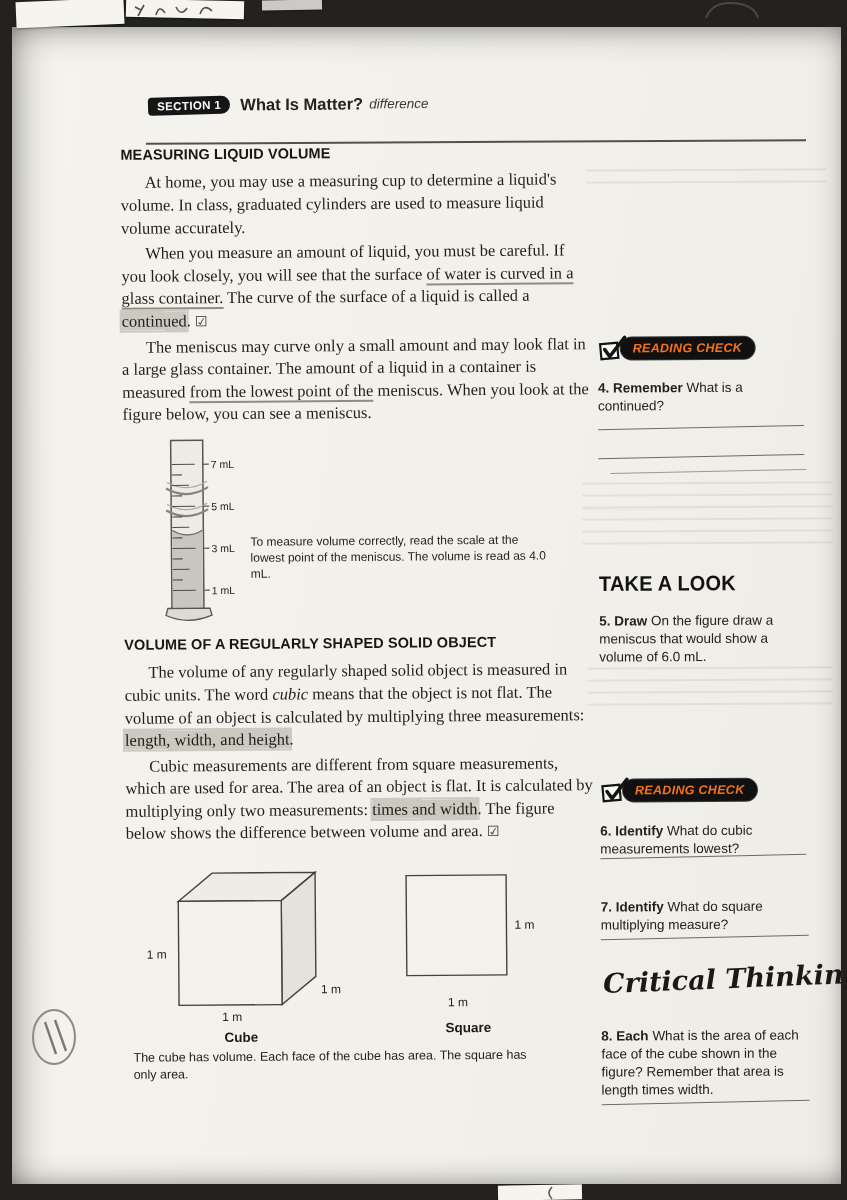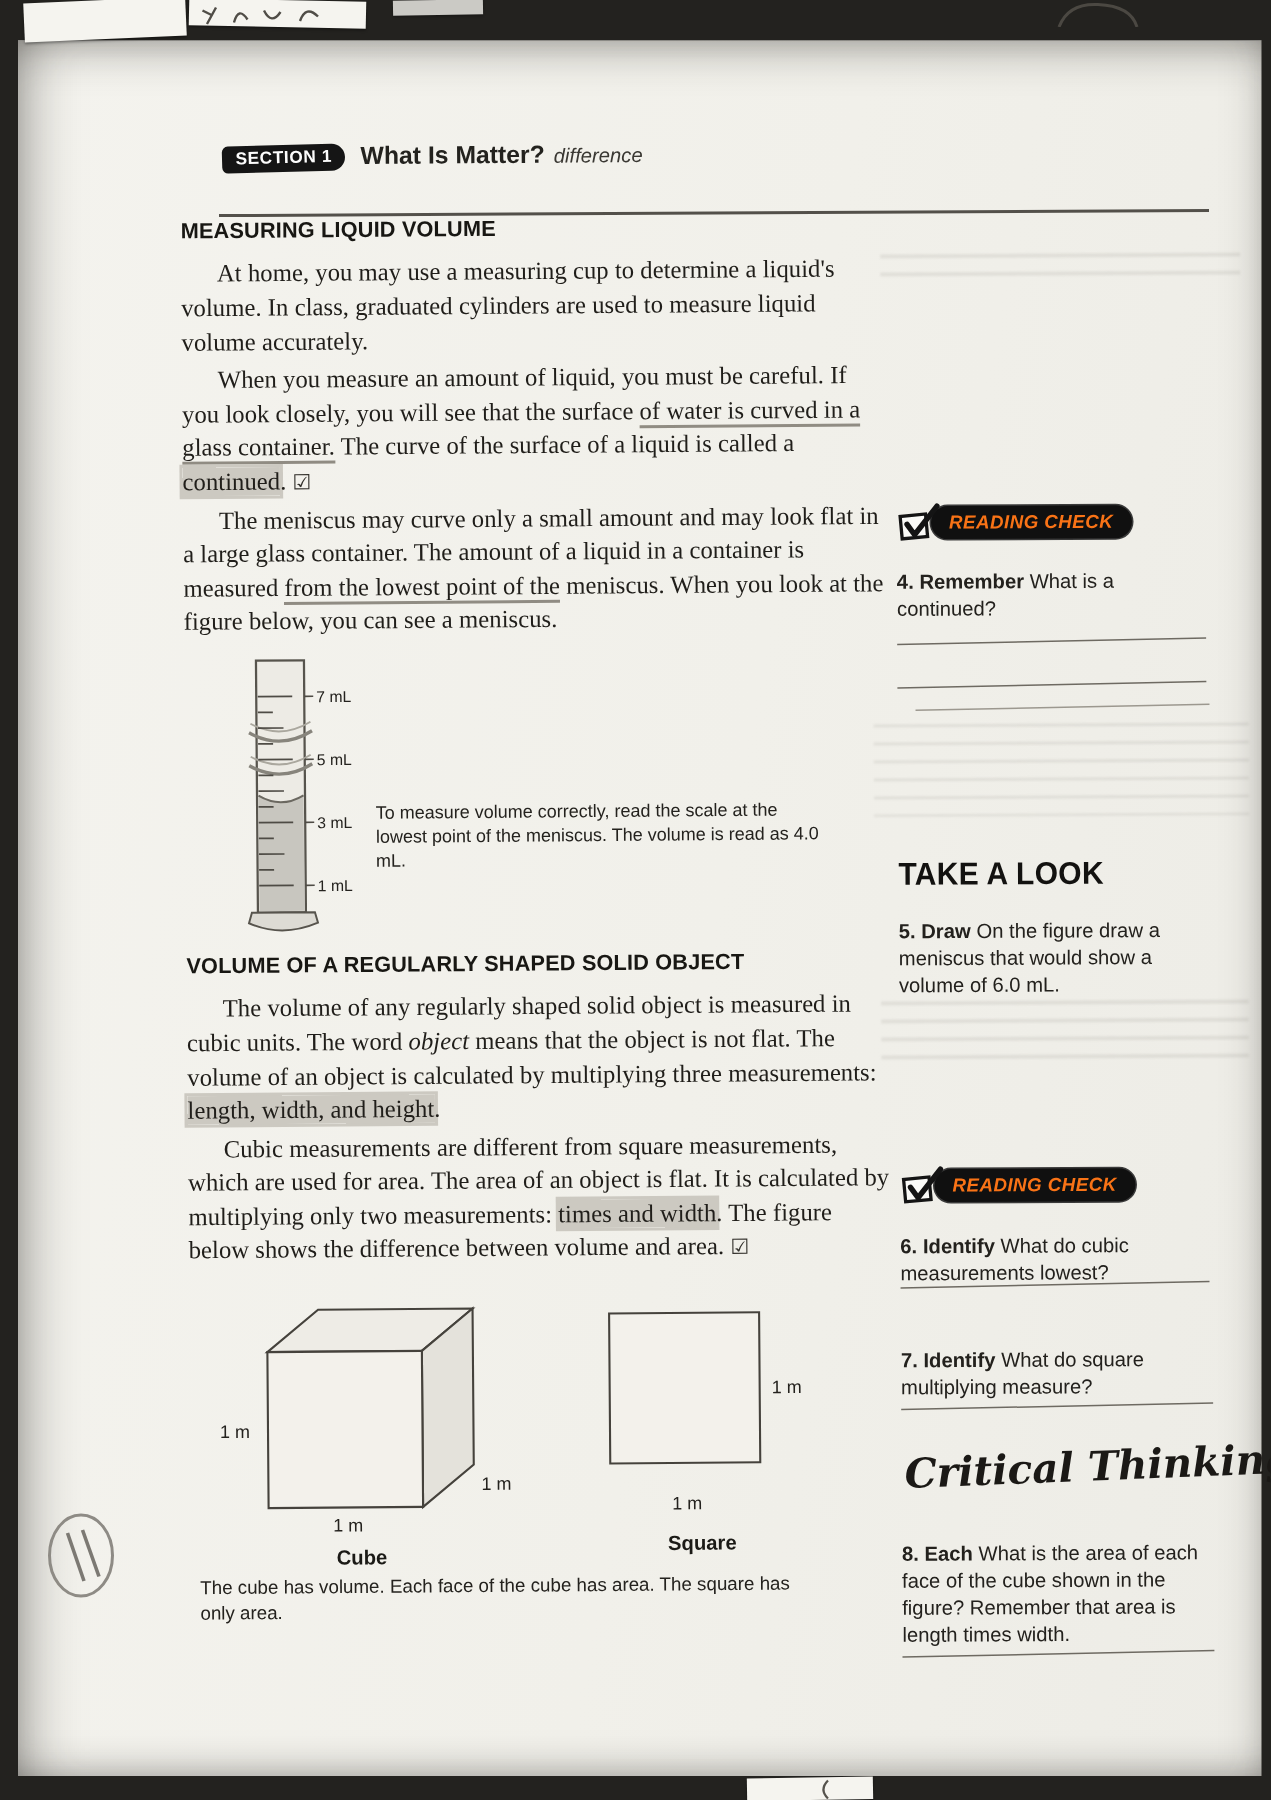--- a/index.html
+++ b/index.html
@@ -132,21 +132,21 @@
         <text x="76" y="34">7 mL</text>
         <text x="76" y="76">5 mL</text>
         <text x="76" y="118">3 mL</text>
         <text x="76" y="160">1 mL</text>
       </svg>
       <div class="cyl-caption">To measure volume correctly, read the scale at the lowest point of the meniscus. The volume is read as 4.0 mL.</div>
     </div>
 
     <h3 class="h3-2">VOLUME OF A REGULARLY SHAPED SOLID OBJECT</h3>
 
-    <p class="body-p"><span>The volume of any regularly shaped solid object is measured in cubic units. The word </span><span class="it">object</span><span> means that the object is not flat. The volume of an object is calculated by multiplying three measurements: </span><span class="hl">length, width, and height</span><span>.</span></p>
+    <p class="body-p"><span>The volume of any regularly shaped solid object is measured in cubic units. The word </span><span class="it">cubic</span><span> means that the object is not flat. The volume of an object is calculated by multiplying three measurements: </span><span class="hl">length, width, and height</span><span>.</span></p>
 
     <p class="body-p"><span>Cubic measurements are different from square measurements, which are used for area. The area of an object is flat. It is calculated by multiplying only two measurements: </span><span class="hl">times and width</span><span>. The figure below shows the difference between volume and area.</span> <span class="cb">☑</span></p>
 
     <div class="fig-shapes">
       <div class="shape-block cube-block">
         <svg class="shape-svg" width="212" height="168" viewBox="0 0 212 168">
           <polygon points="44,44 78,16 181,16 147,44" fill="#eeece6" stroke="#45423c" stroke-width="1.4"></polygon>
           <polygon points="147,44 181,16 181,120 147,148" fill="#e4e2db" stroke="#45423c" stroke-width="1.4"></polygon>
           <rect x="44" y="44" width="103" height="104" fill="#f3f1eb" stroke="#45423c" stroke-width="1.4"></rect>
           <text x="12" y="101">1 m</text>

